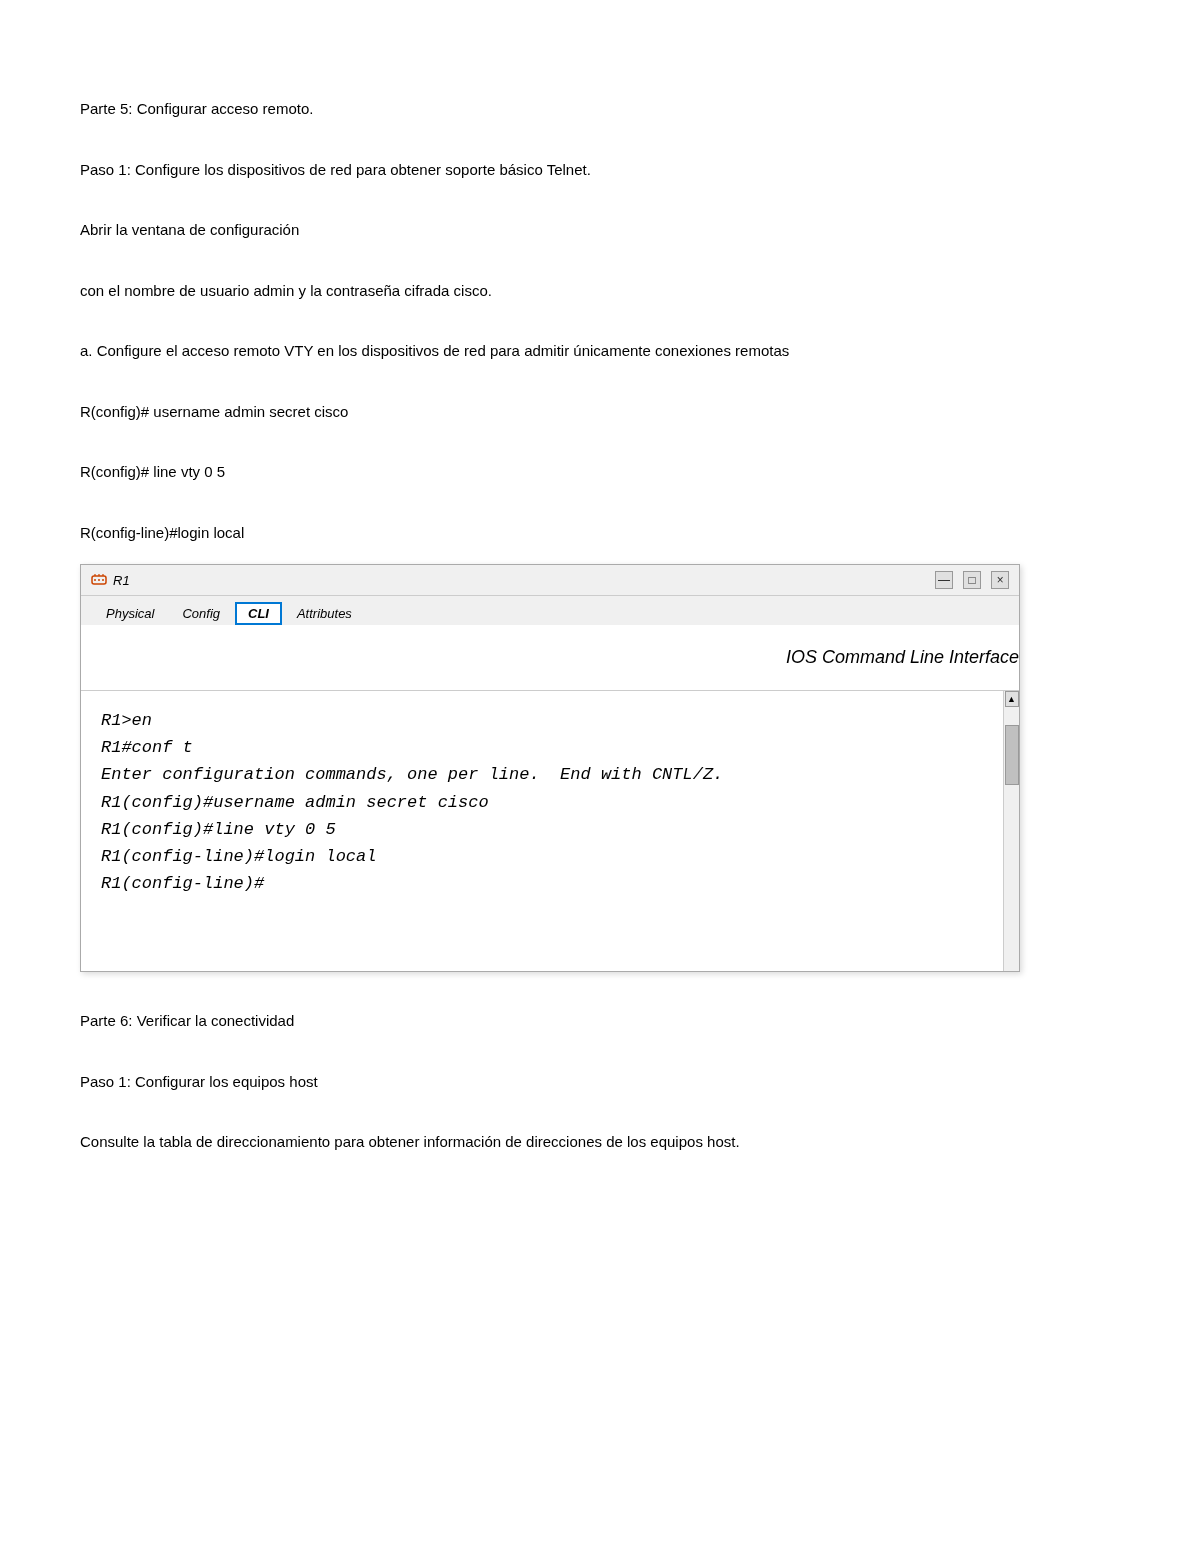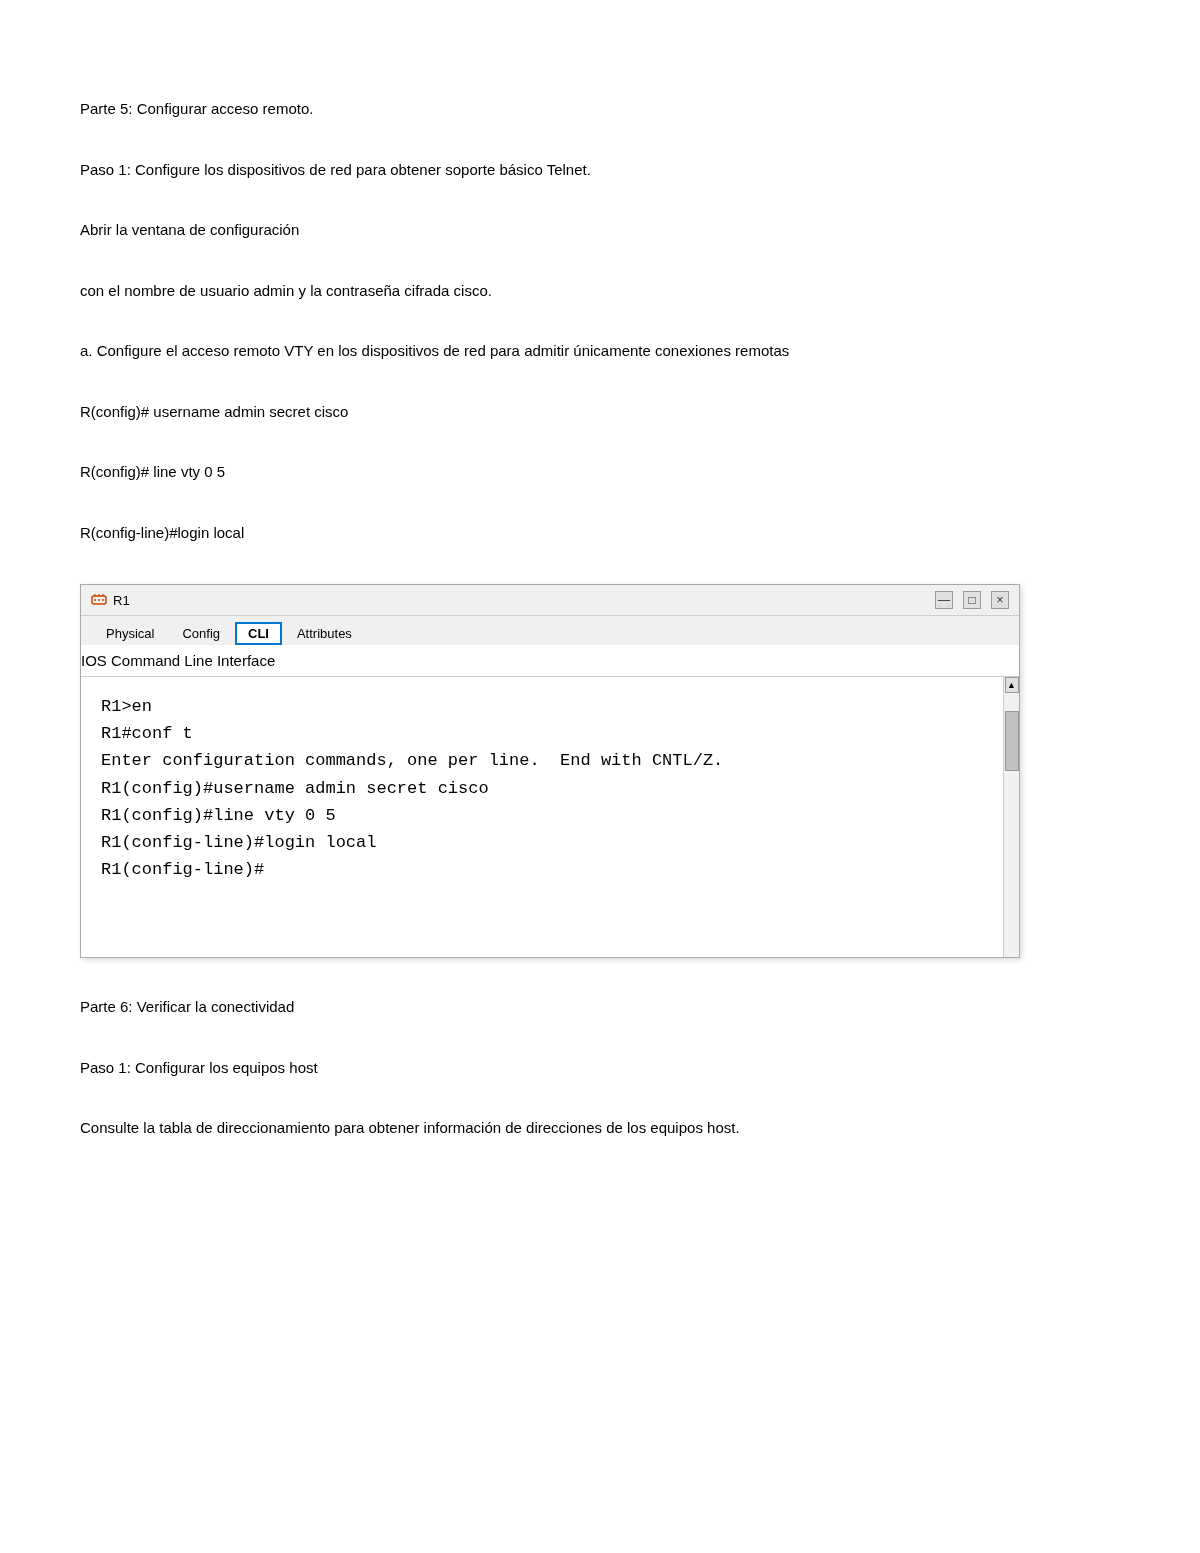--- a/index.html
+++ b/index.html
@@ -19,24 +19,25 @@
     }
 
     .content-block {
       margin-bottom: 14px;
       line-height: 1.5;
       margin-top: 38px;
     }
 
     .window-container {
       border: 1px solid #aaaaaa;
-      margin: 40px 0 30px 0;
+      margin: 20px 0 30px 0;
       width: 940px;
       box-shadow: 2px 2px 6px rgba(0,0,0,0.15);
       background: #f0f0f0;
+      font-style: italic;
     }
 
     .window-titlebar {
       display: flex;
       align-items: center;
       justify-content: space-between;
       background: #f0f0f0;
       padding: 6px 10px;
       border-bottom: 1px solid #cccccc;
     }
@@ -105,24 +106,24 @@
     .window-tab.active {
       background: #ffffff;
       border: 1px solid #999999;
       border-bottom: 1px solid #ffffff;
       font-weight: bold;
       outline: 2px solid #0078d4;
       outline-offset: -2px;
     }
 
     .window-subtitle {
-      text-align: left;
-      font-size: 15px;
+      text-align: right;
+      font-size: 18px;
       color: #000;
-      padding: 7px 0;
+      padding: 22px 0;
       background: #ffffff;
       border-bottom: 1px solid #cccccc;
     }
 
     .terminal-area-wrapper {
       display: flex;
       background: #ffffff;
     }
 
     .terminal-content {

